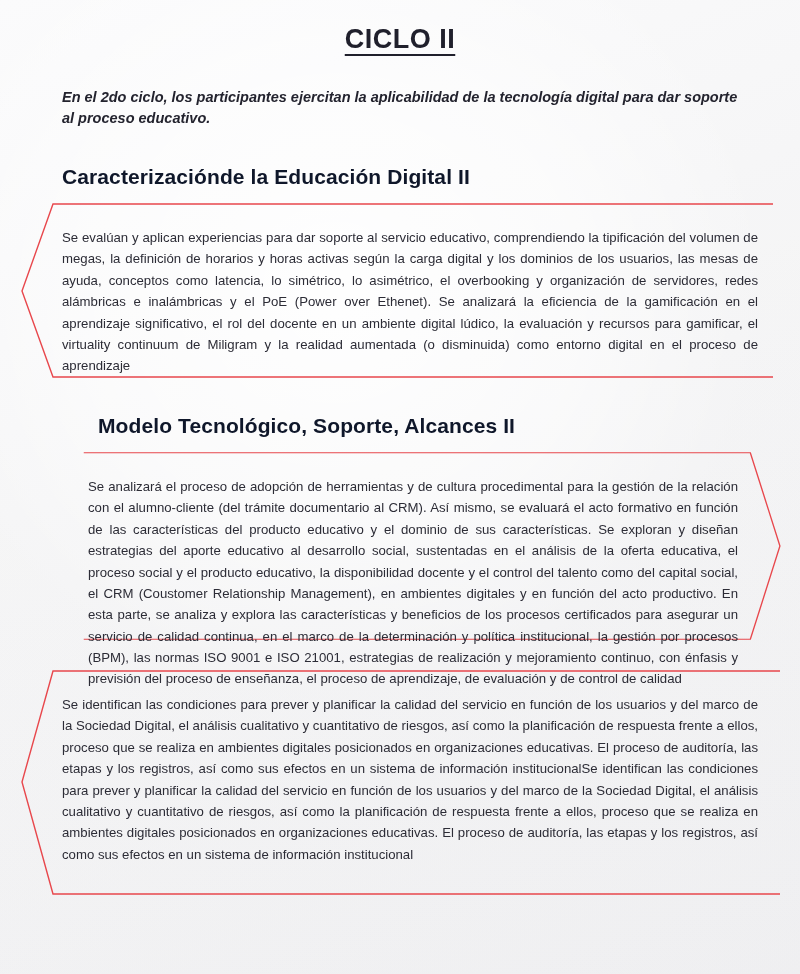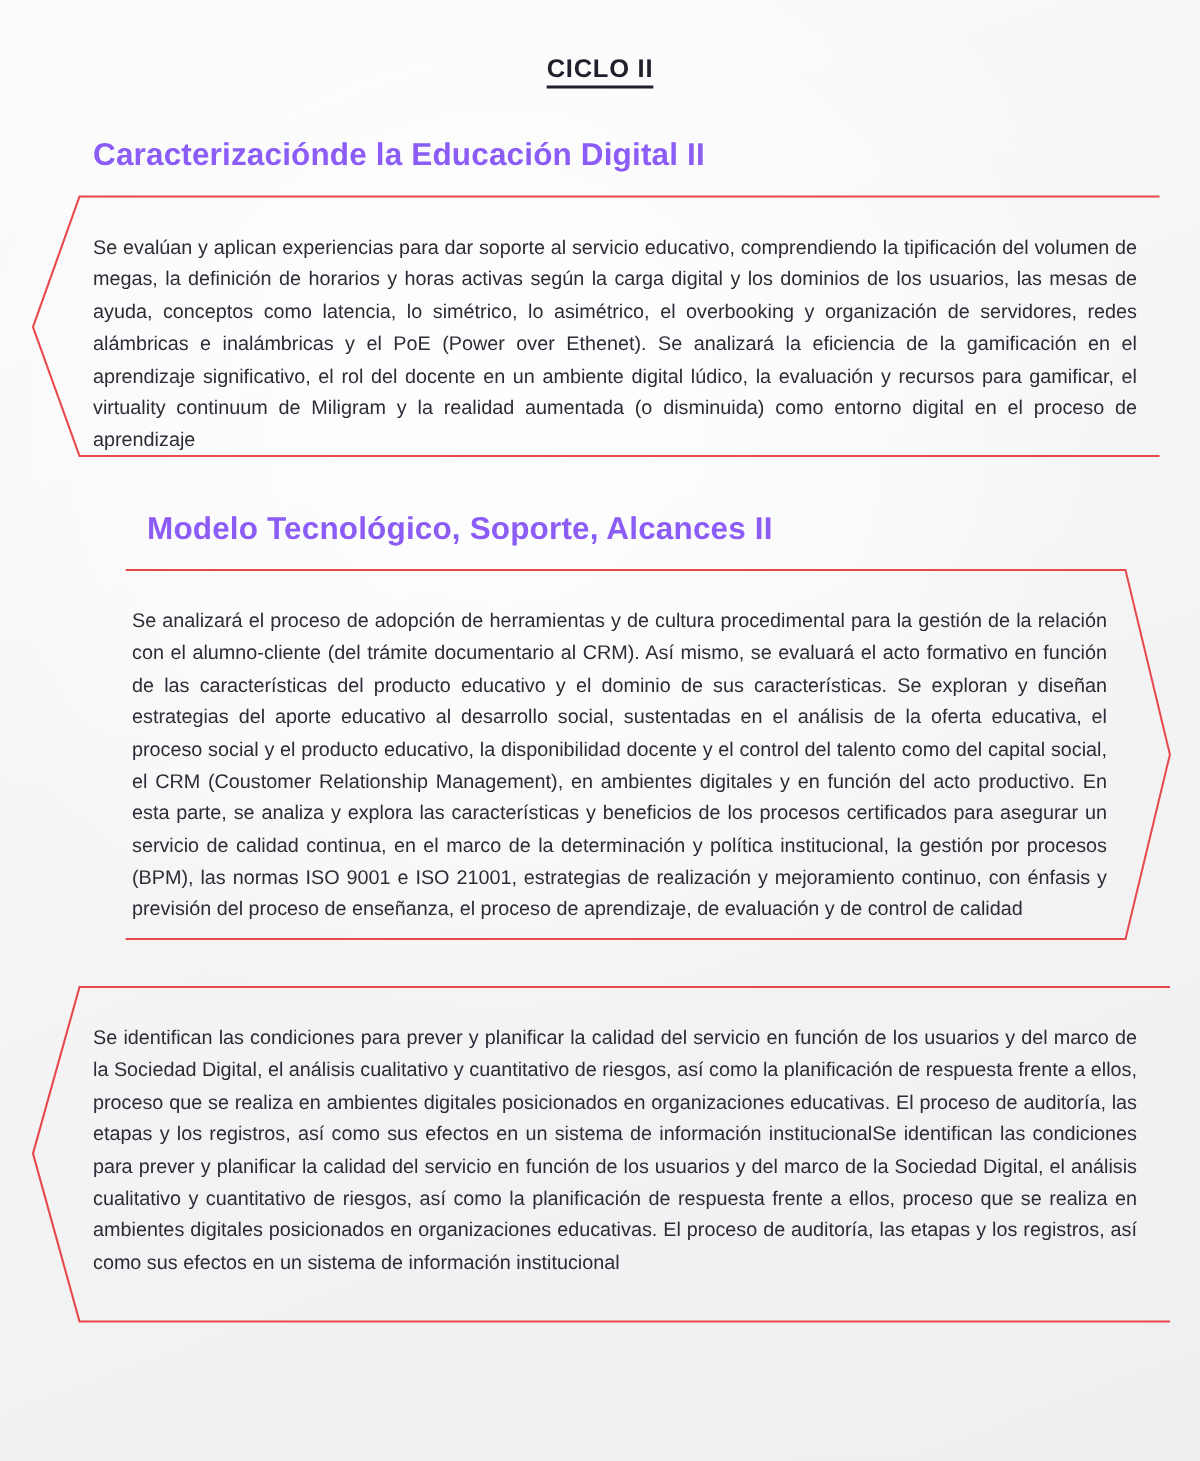--- a/index.html
+++ b/index.html
@@ -40,24 +40,24 @@
   #content {
     position: relative;
     z-index: 3;
     width: 800px;
     height: 974px;
     box-sizing: border-box;
   }
 
   
   .page-title {
-    margin: 16px;
+    margin: 4px;
     padding-top: 20px;
     text-align: center;
-    font-size: 17px;
+    font-size: 27px;
     font-weight: bold;
     letter-spacing: 0.5px;
     color: #20202c;
     text-decoration: underline;
     text-underline-offset: 6px;
     text-decoration-thickness: 2px;
   }
   .page-subtitle {
     margin: 0;
     padding: 28px 62px 0 62px;
@@ -72,21 +72,21 @@
   
   .section {
     position: relative;
     margin-top: 6px;
   }
   .section-heading {
     margin: 0;
     padding: 0 0 0 62px;
     font-size: 21px;
     font-weight: bold;
-    color: #8b5cf6;
+    color: #0f172a;
     letter-spacing: 0.1px;
   }
   .panel {
     position: relative;
     margin-top: 14px;
   }
   .panel-frame {
     position: absolute;
     inset: 0;
     width: 100%;
@@ -111,21 +111,21 @@
     padding: 24px 42px 26px 62px;
   }
   .panel.right-point .panel-body {
     padding: 24px 62px 26px 52px;
   }
 
   
   #section-1 { margin-top: 36px; }
   #section-1 .panel { height: 175px; }
   #section-2 { margin-top: 36px; padding-left: 36px; }
-  #section-2 .panel { height: 248px; }
+  #section-2 .panel { height: 188px; }
   #section-3 { margin-top: 30px; }
   #section-3 .panel { height: 225px; }
 </style>
 </head>
 <body>
 
 <svg id="bg-texture" viewBox="0 0 800 974" preserveAspectRatio="none" xmlns="http://www.w3.org/2000/svg">
   <rect x="0" y="0" width="800" height="974" fill="#f3f3f5"></rect>
   <g stroke="#b9bcc4" stroke-width="0.7" fill="none" opacity="0.55">
     <path d="M-30 120 L160 260 L330 150 L520 300 L700 180 L860 320"></path>
@@ -173,20 +173,21 @@
     <circle cx="420" cy="760" r="2"></circle>
     <circle cx="60" cy="60" r="1.8"></circle>
   </g>
 </svg>
 <div id="bg-vignette"></div>
 
 <div id="content">
 
   <h1 class="page-title">CICLO II</h1>
 
+  <p class="page-subtitle">En el 2do ciclo, los participantes ejercitan la aplicabilidad de la tecnología digital para dar soporte al proceso educativo.</p>
 
   <div class="section" id="section-1">
     <h2 class="section-heading">Caracterizaciónde la Educación Digital II</h2>
     <div class="panel left-point">
       <svg class="panel-frame" viewBox="0 0 800 175" preserveAspectRatio="none" xmlns="http://www.w3.org/2000/svg">
         <path d="M773 1 L53 1 L22 88 L53 174 L773 174" stroke="#e8474c"></path>
       </svg>
       <div class="panel-body">Se evalúan y aplican experiencias para dar soporte al servicio educativo, comprendiendo la tipificación del volumen de megas, la definición de horarios y horas activas según la carga digital y los dominios de los usuarios, las mesas de ayuda, conceptos como latencia, lo simétrico, lo asimétrico, el overbooking y organización de servidores, redes alámbricas e inalámbricas y el PoE (Power over Ethenet). Se analizará la eficiencia de la gamificación en el aprendizaje significativo, el rol del docente en un ambiente digital lúdico, la evaluación y recursos para gamificar, el virtuality continuum de Miligram y la realidad aumentada (o disminuida) como entorno digital en el proceso de aprendizaje</div>
     </div>
   </div>

